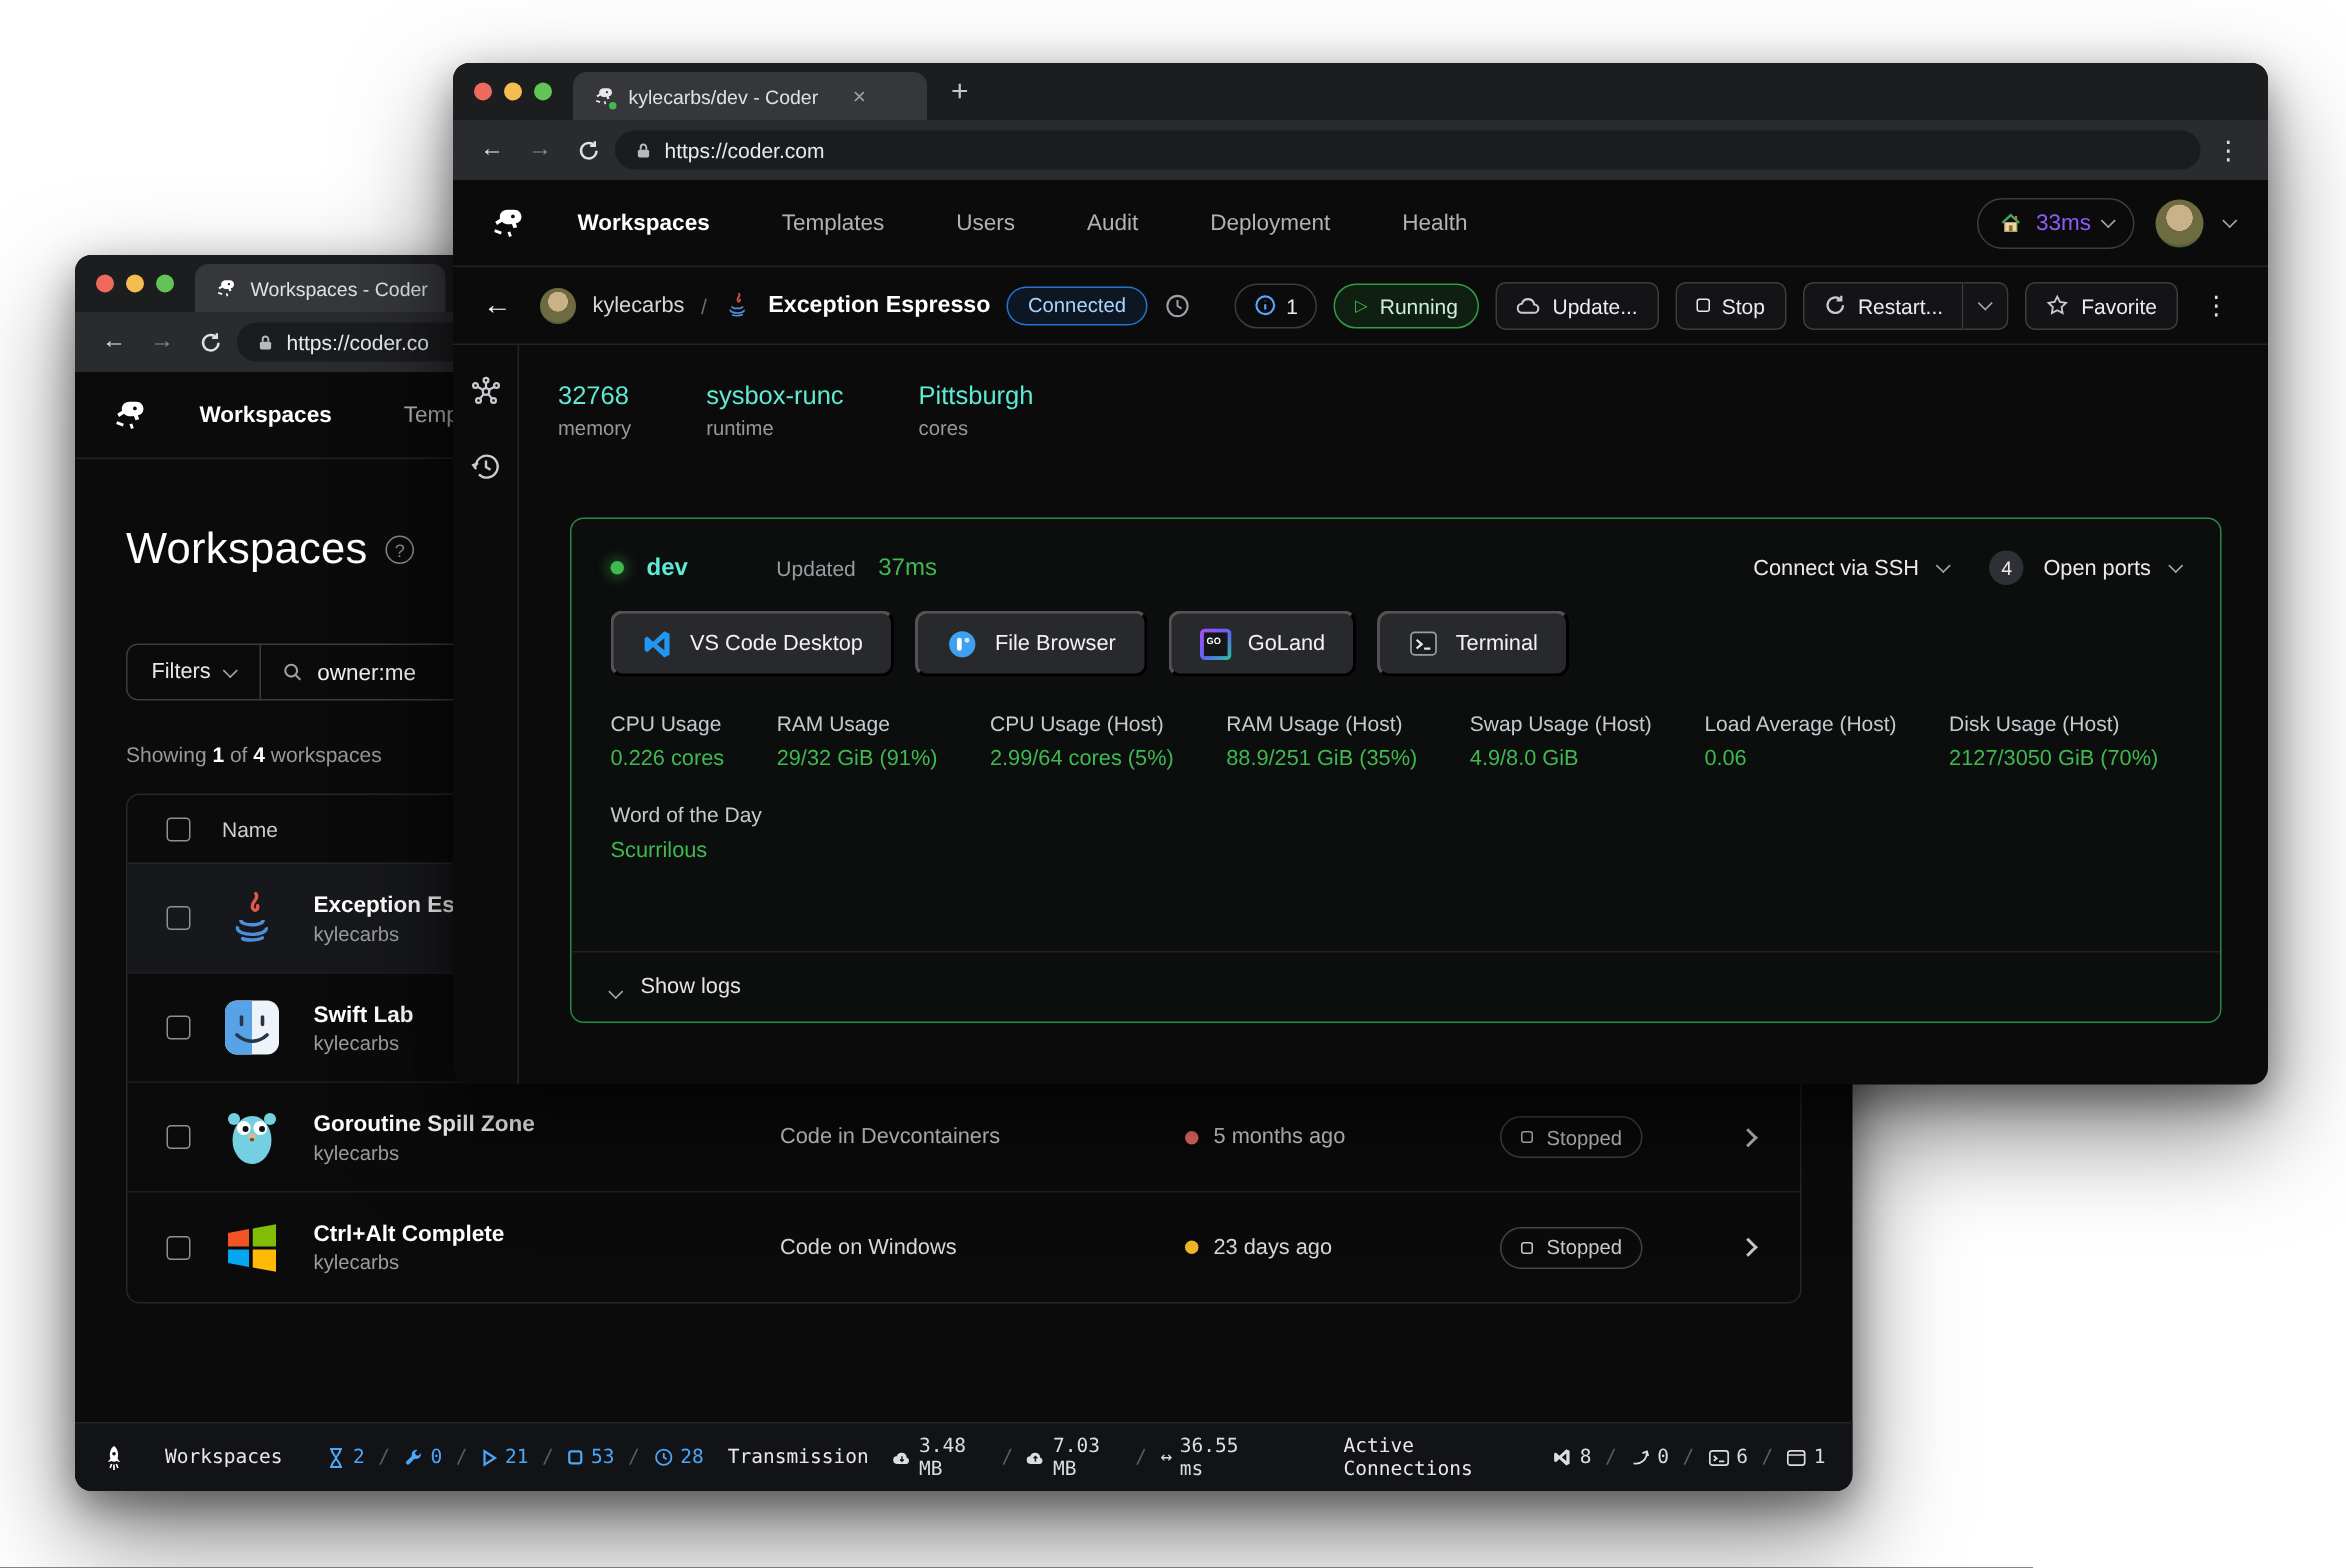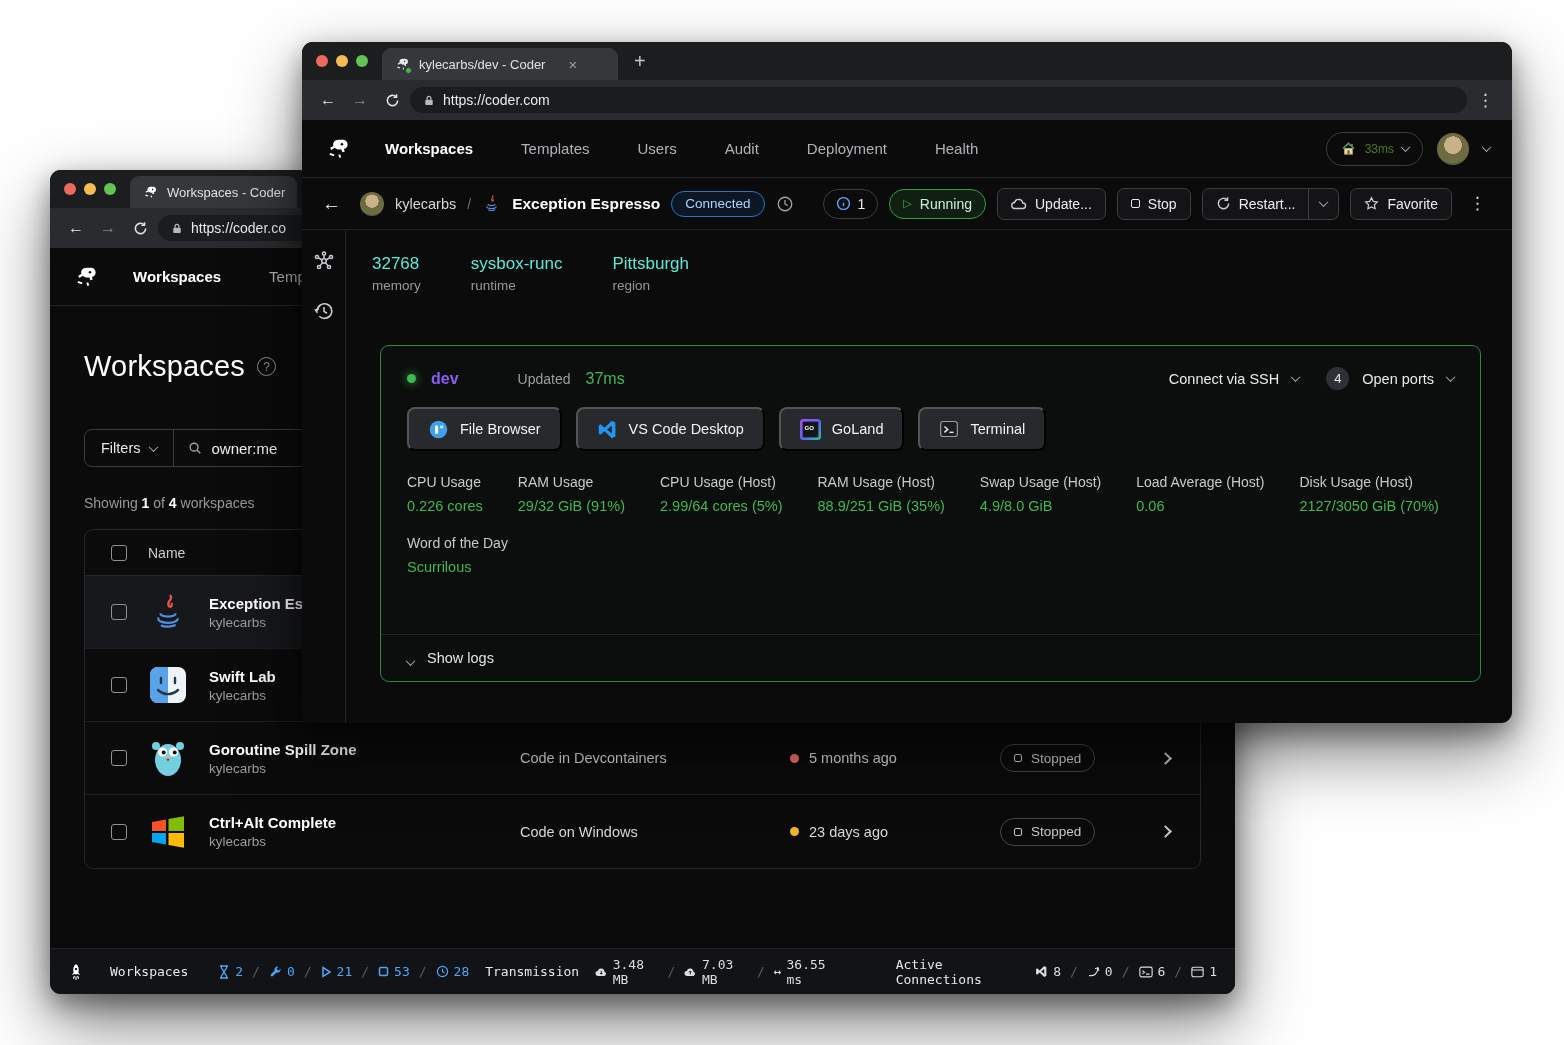--- a/index.html
+++ b/index.html
@@ -32,21 +32,21 @@
     align-items:center; gap:8px; padding:0 13px; color:#e8eaed; font-size:14px; }
   .kebab { color:#dcdee1; font-size:17px; padding:0 6px; }
 
   
   .topnav { height:58px; display:flex; align-items:center; padding:0 22px; border-bottom:1px solid #232327; background:#0b0b0c; }
   .navitems { display:flex; gap:48px; margin-left:34px; font-size:15px; color:#b0b2b8; }
   .navitems .navitem.active { color:#fff; font-weight:700; }
   .nav-right { margin-left:auto; display:flex; align-items:center; gap:14px; }
   .latency-pill { border:1px solid #3c3d42; border-radius:999px; height:34px; padding:0 13px;
     display:flex; align-items:center; gap:8px; }
-  .latency-val { color:#4d7c0f; font-size:12px; }
+  .latency-val { color:#8b5cf6; font-size:15px; }
   .avatar { width:32px; height:32px; border-radius:50%;
     background:radial-gradient(circle at 50% 38%, #c9b18a 0 34%, #6d6b3f 35% 70%, #55603c 71%); }
   .avatar.sm { width:24px; height:24px; }
 
   .chev { display:inline-block; width:7px; height:7px; border-right:1.6px solid #a9abb0;
     border-bottom:1.6px solid #a9abb0; transform:rotate(45deg) translate(-1px,-1px); }
 
   
   .wsheader { height:52px; display:flex; align-items:center; gap:11px; padding:0 20px; border-bottom:1px solid #232327; }
   .backarrow { color:#fff; font-size:19px; margin-right:8px; }
@@ -74,21 +74,21 @@
   .rail { position:absolute; left:0; top:0; bottom:0; width:44px; border-right:1px solid #232327;
     display:flex; flex-direction:column; align-items:center; padding-top:20px; gap:28px; }
   .meta { display:flex; gap:50px; padding:24px 0 0 70px; }
   .meta .v { font-size:17px; color:#5eead4; }
   .meta .l { font-size:13.5px; color:#97989d; margin-top:4px; }
 
   .card { position:absolute; left:78px; right:31px; top:115px; height:337px;
     border:1px solid #2b8a44; border-radius:9px; background:#0c0d0d; }
   .card-head { display:flex; align-items:center; gap:15px; padding:21px 26px 0; }
   .gdot { width:9px; height:9px; border-radius:50%; background:#3fb950; box-shadow:0 0 9px 2px rgba(63,185,80,.45); }
-  .card-name { color:#8b5cf6; font-size:16px; font-weight:700; }
+  .card-name { color:#5eead4; font-size:16px; font-weight:700; }
   .updated { color:#9a9ca1; font-size:14px;padding-left:44px; }
   .green { color:#3fb950; }
   .card-head-right { margin-left:auto; display:flex; align-items:center; gap:13px; color:#eaeaec; font-size:14.5px; }
   .ports-badge { width:23px; height:23px; border-radius:50%; background:#2f3035; color:#eaeaec;
     font-size:13px; display:flex; align-items:center; justify-content:center; margin-left:14px; }
   .apps { display:flex; gap:14px; padding:17px 26px 0; }
   .app { height:44px; background:#28292c; border-radius:8px; display:flex; align-items:center;
     gap:11px; padding:0 19px; color:#f2f2f4; font-size:14.5px; }
   .stats { display:flex; gap:35px; padding:23px 26px 0; }
   .stat .sl { font-size:14px; color:#c7c9ce; white-space:nowrap; }
@@ -589,53 +589,53 @@
       <div class="meta-item">
         <div class="v">32768</div>
         <div class="l">memory</div>
       </div>
       <div class="meta-item">
         <div class="v">sysbox-runc</div>
         <div class="l">runtime</div>
       </div>
       <div class="meta-item">
         <div class="v">Pittsburgh</div>
-        <div class="l">region</div>
+        <div class="l">cores</div>
       </div>
     </div>
 
     <div class="card">
       <div class="card-head">
         <span class="gdot"></span>
         <span class="card-name">dev</span>
         <span class="updated">Updated</span>
         <span class="green">37ms</span>
         <div class="card-head-right">
           <span>Connect via SSH</span>
           <span class="chev"></span>
           <span class="ports-badge">4</span>
           <span>Open ports</span>
           <span class="chev"></span>
         </div>
       </div>
 
       <div class="apps">
         <button class="app">
+          <svg width="21" height="21" viewBox="0 0 24 24" fill="#2196f3">
+              <path d="M17 2l4 2v16l-4 2-8.5-8L4 18l-2-1.5v-9L4 6l4.5 4L17 2zm0 5.5L11.5 12 17 16.5v-9z"></path>
+            </svg>
+          <span>VS Code Desktop</span>
+        </button>
+        <button class="app">
           <svg width="21" height="21" viewBox="0 0 24 24">
               <circle cx="12" cy="12" r="10" fill="#3f9ff0"></circle>
               <rect x="8" y="7" width="3.6" height="10" rx="1.8" fill="#fff"></rect>
               <circle cx="15.6" cy="9" r="1.9" fill="#cfe6fb"></circle>
             </svg>
           <span>File Browser</span>
-        </button>
-        <button class="app">
-          <svg width="21" height="21" viewBox="0 0 24 24" fill="#2196f3">
-              <path d="M17 2l4 2v16l-4 2-8.5-8L4 18l-2-1.5v-9L4 6l4.5 4L17 2zm0 5.5L11.5 12 17 16.5v-9z"></path>
-            </svg>
-          <span>VS Code Desktop</span>
         </button>
         <button class="app">
           <svg width="21" height="21" viewBox="0 0 24 24">
               <defs>
                 <linearGradient id="gl" x1="0" y1="0" x2="1" y2="1">
                   <stop offset="0" stop-color="#b14bf4"></stop>
                   <stop offset=".55" stop-color="#5a67f2"></stop>
                   <stop offset="1" stop-color="#20c997"></stop>
                 </linearGradient>
               </defs>

